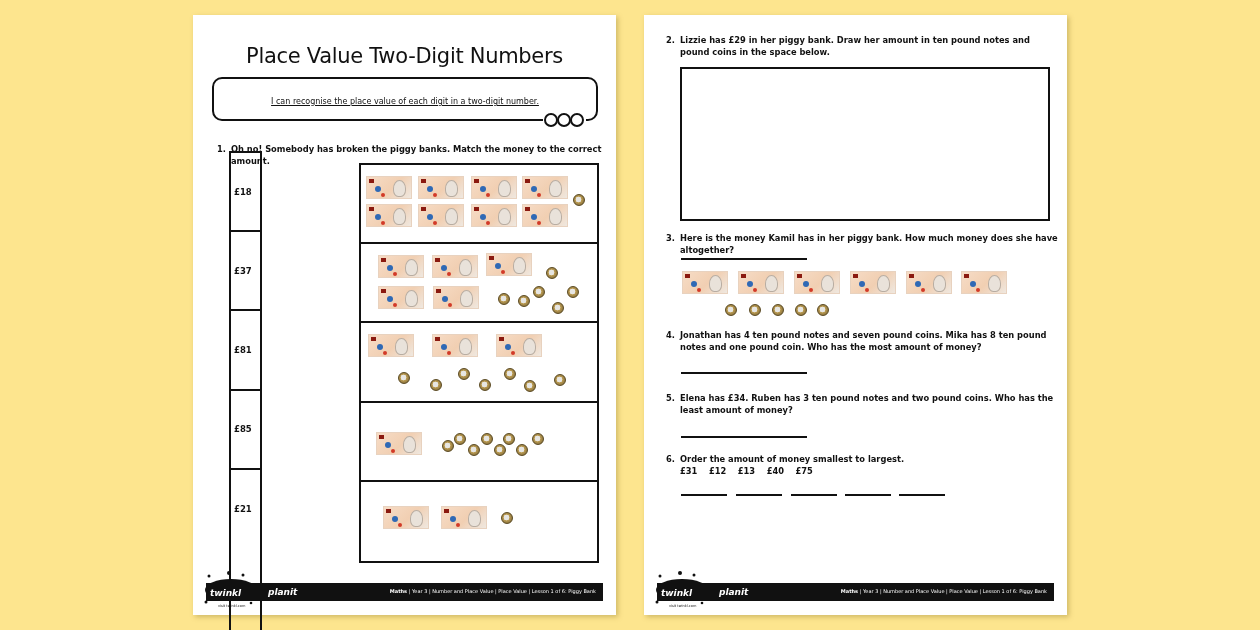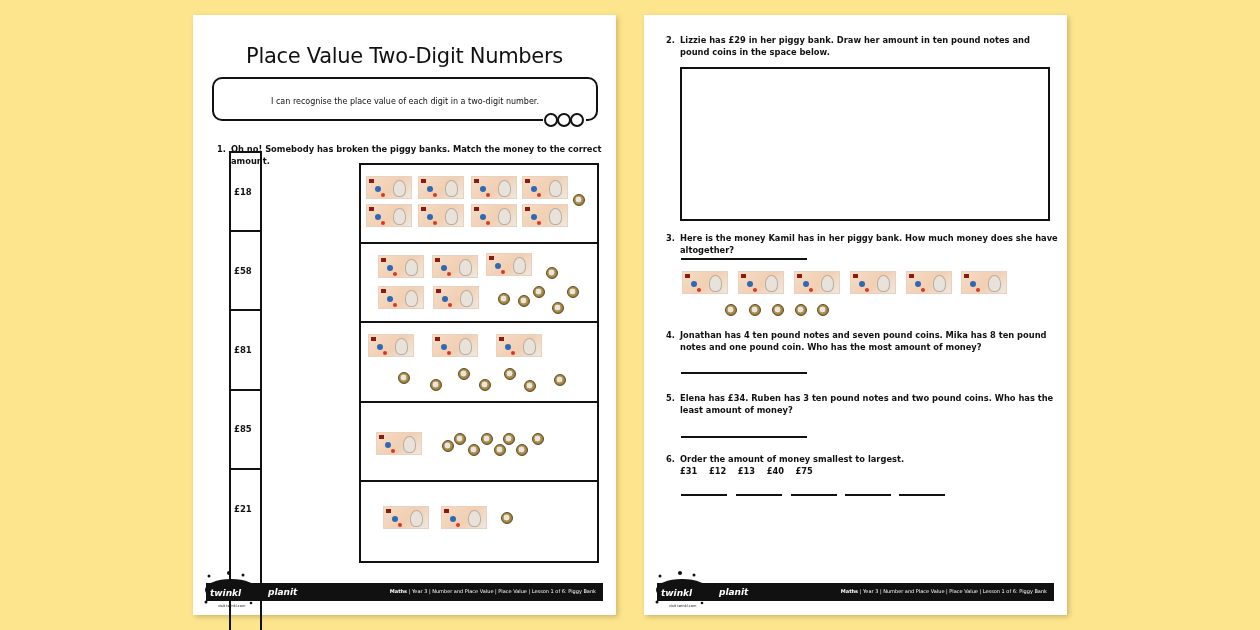--- a/index.html
+++ b/index.html
@@ -5,21 +5,21 @@
   * { box-sizing: border-box; margin: 0; padding: 0; }
   html, body { width: 1260px; height: 630px; overflow: hidden; }
   body { background: #fde58e; font-family: "DejaVu Sans", sans-serif; position: relative; color: #111; }
 
   .page { position: absolute; background: #fff; box-shadow: 2px 2px 5px rgba(120,100,30,0.35); }
   #page-left { left: 193px; top: 15px; width: 423px; height: 600px; }
   #page-right { left: 644px; top: 15px; width: 423px; height: 600px; }
 
   .title { position: absolute; left: 0; width: 100%; top: 29px; text-align: center; font-weight: normal; font-size: 21px; letter-spacing: -0.3px; }
   .objective { position: absolute; left: 19px; top: 62px; width: 386px; height: 44px; border: 2px solid #111; border-radius: 10px; }
-  .objective-text { position: absolute; left: 0; width: 100%; top: 18px; text-align: center; font-size: 8px; }
+  .objective-text { position: absolute; left: 0; width: 100%; top: 18px; text-align: center; font-size: 8px; text-decoration: underline; }
   .obj-circles { position: absolute; right: 10px; bottom: -8px; display: flex; background: #fff; padding: 0 2px; }
   .obj-circle { width: 14px; height: 14px; border: 2px solid #111; border-radius: 50%; background: #fff; margin-left: -1px; }
 
   .q { position: absolute; font-size: 8.3px; font-weight: bold; line-height: 12px; }
   .q .num { position: absolute; left: 0; top: 0; }
   .q .txt { display: block; padding-left: 14px; }
 
   .amount-col { position: absolute; left: 36px; top: 136px; width: 33px; height: 516px; border: 2px solid #111; }
   .amount-cell { height: 79.2px; border-bottom: 2px solid #111; font-size: 8.5px; font-weight: bold; padding-left: 3px; display: flex; align-items: center; }
   .amount-cell:last-child { border-bottom: none; }
@@ -59,21 +59,21 @@
     </div>
   </div>
 
   <div class="q" style="left:24px; top:128px; width:390px;">
     <span class="num">1.</span>
     <span class="txt">Oh no! Somebody has broken the piggy banks. Match the money to the correct amount.</span>
   </div>
 
   <div class="amount-col">
     <div class="amount-cell">£18</div>
-    <div class="amount-cell">£58</div>
+    <div class="amount-cell">£37</div>
     <div class="amount-cell">£81</div>
     <div class="amount-cell">£85</div>
     <div class="amount-cell">£21</div>
   </div>
 
   <div class="money-col">
 
     <div class="money-cell">
       <div class="note" style="left:5px;top:11px">
           <div class="face"></div>

